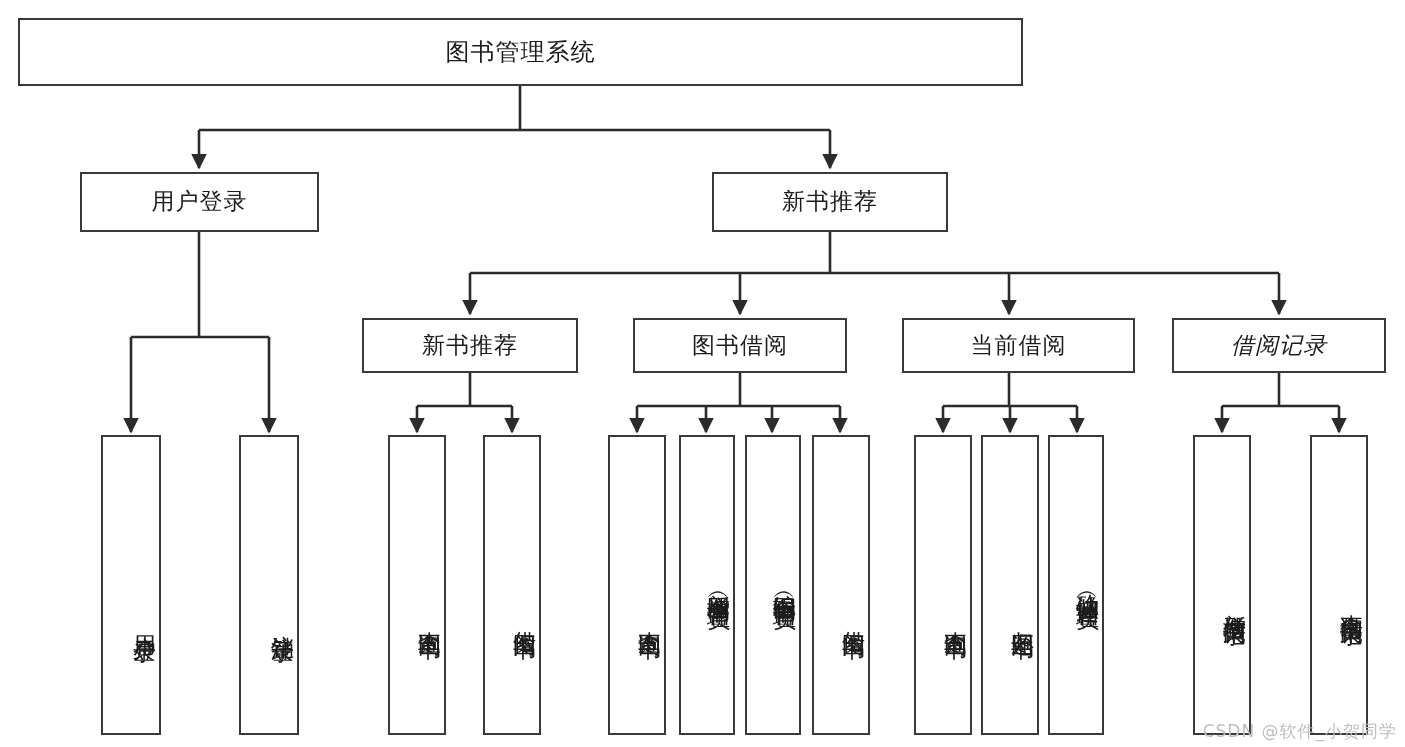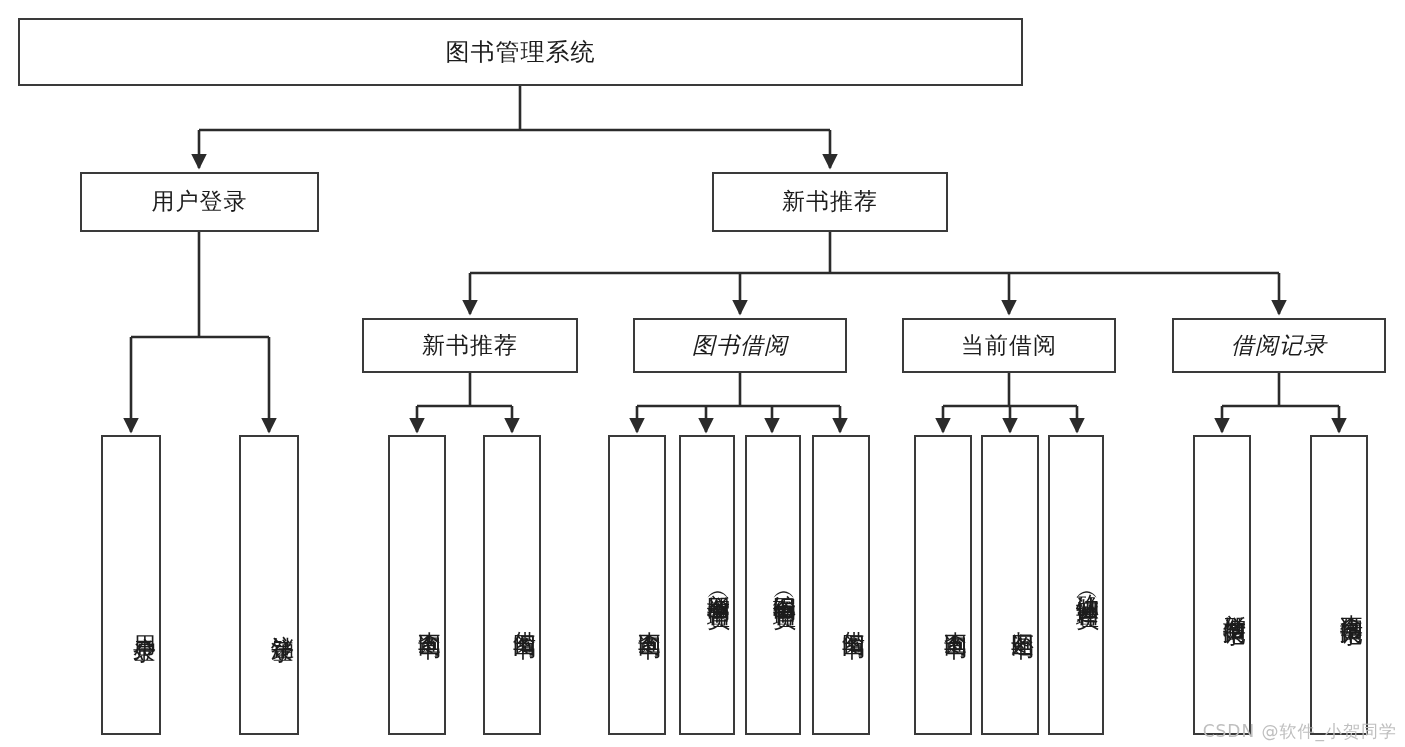--- a/index.html
+++ b/index.html
@@ -129,24 +129,24 @@
   <div class="node h" style="left:80px;top:172px;width:239px;height:60px;">
     <span>用户登录</span>
   </div>
   <div class="node h" style="left:712px;top:172px;width:236px;height:60px;">
     <span>新书推荐</span>
   </div>
 
   <div class="node h" style="left:362px;top:318px;width:216px;height:55px;">
     <span>新书推荐</span>
   </div>
-  <div class="node h" style="left:633px;top:318px;width:214px;height:55px;font-style:italic;">
+  <div class="node h" style="left:633px;top:318px;width:214px;height:55px;">
     <span>图书借阅</span>
   </div>
-  <div class="node h" style="left:902px;top:318px;width:214px;height:55px;">
+  <div class="node h" style="left:902px;top:318px;width:233px;height:55px;">
     <span>当前借阅</span>
   </div>
   <div class="node h" style="left:1172px;top:318px;width:214px;height:55px;font-style:italic;">
     <span>借阅记录</span>
   </div>
 
   <div class="node v" style="left:101px;top:435px;width:60px;height:300px;padding-top:80px;">
     <span class="vtxt">用户登录</span>
   </div>
   <div class="node v" style="left:239px;top:435px;width:60px;height:300px;padding-top:80px;">

